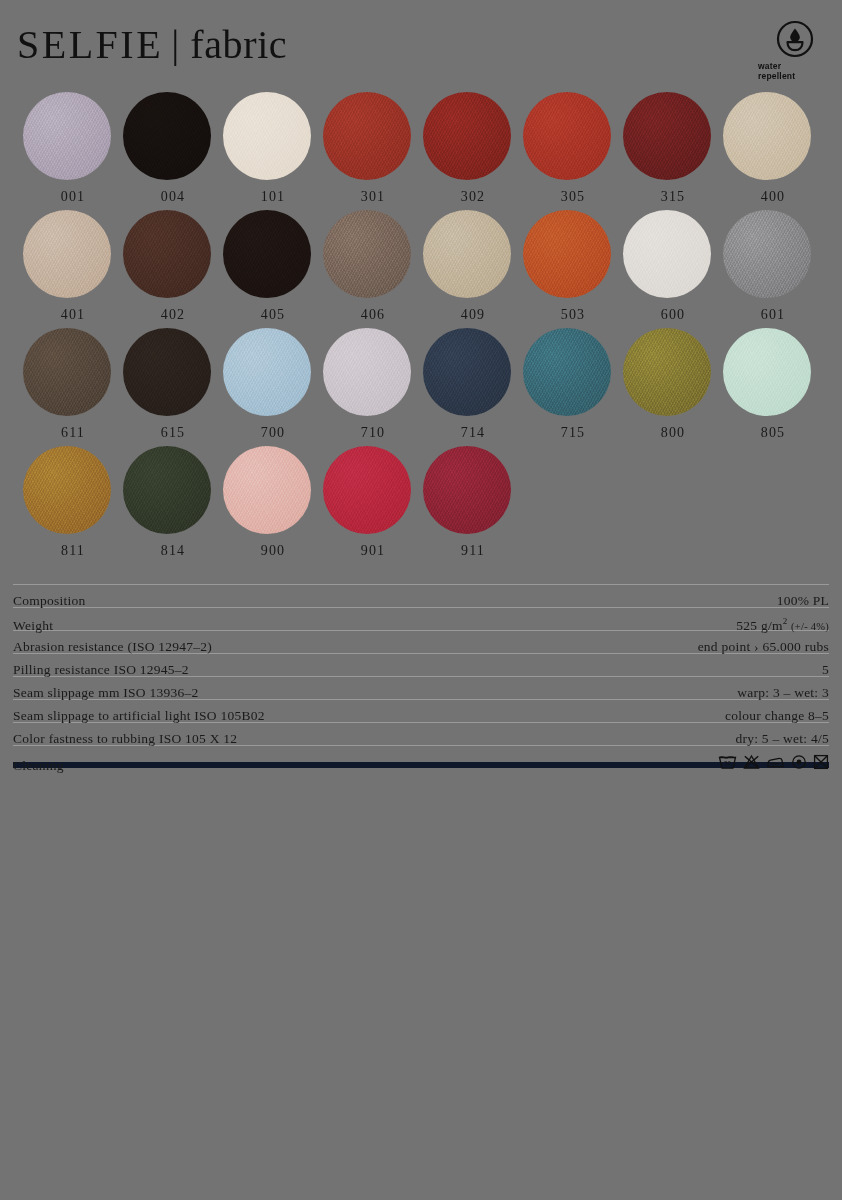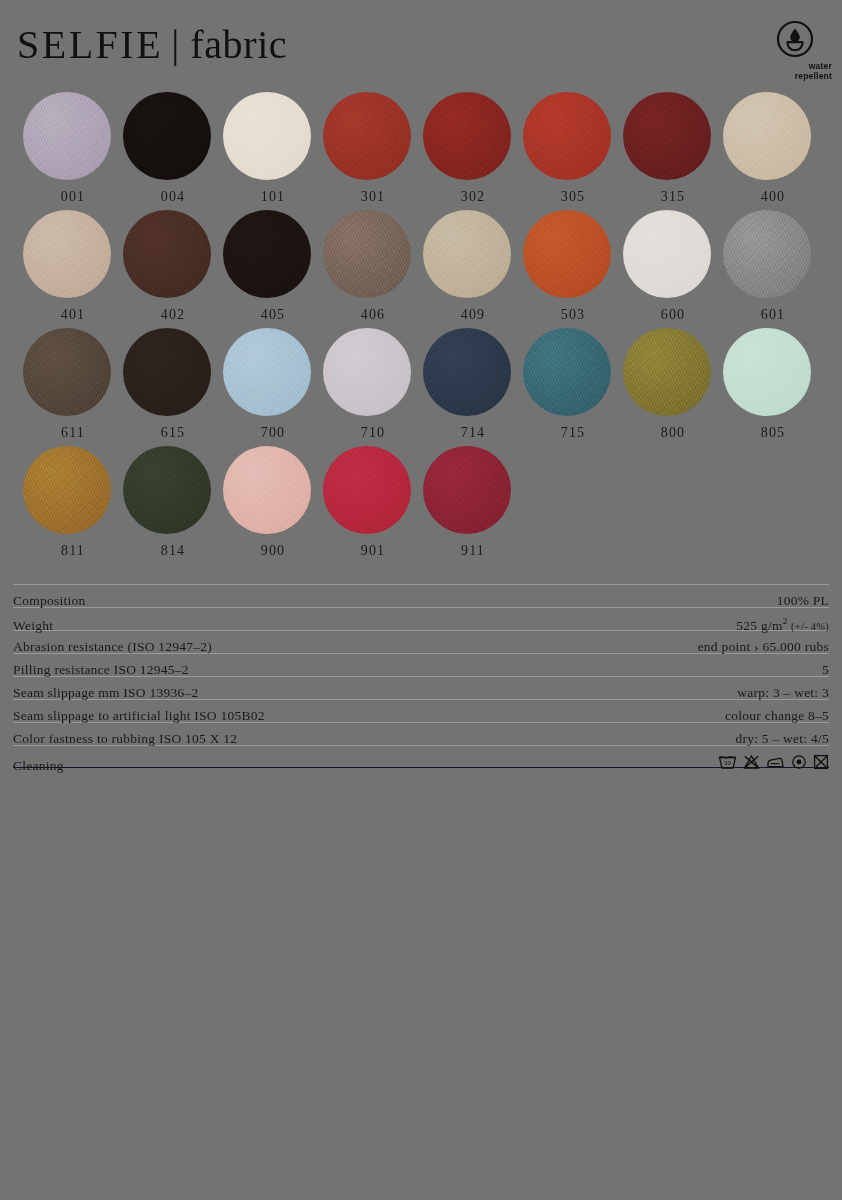--- a/index.html
+++ b/index.html
@@ -40,21 +40,21 @@
     color: #111;
     transform: translateY(-1px);
   }
   .title .sub { letter-spacing: 0.6px; }
 
   
   .badge {
     position: absolute;
     right: 10px; top: 20px;
     width: 74px;
-    text-align: right;
+    text-align: left;
   }
   .badge svg { display: block; margin: 0 auto; }
   .badge-label {
     margin-top: 3px;
     font-size: 8.5px;
     font-weight: bold;
     line-height: 10px;
     letter-spacing: .2px;
     color: #111;
     white-space: pre-line;
@@ -109,21 +109,21 @@
     width: 816px;
   }
   .spec-row {
     display: flex;
     align-items: baseline;
     justify-content: space-between;
     border-top: 1px solid #9a9a9a;
     height: 23px;
     padding-top: 8px;
   }
-  .spec-row.last { border-bottom: 1px solid #0f172a; }
+  .spec-row.last { border-bottom: 6px solid #0f172a; }
   .spec-label, .spec-value {
     font-family: "Liberation Serif", serif;
     font-size: 13.5px;
     letter-spacing: .25px;
     color: #1a1a1a;
     white-space: nowrap;
   }
   .spec-value { text-align: right; }
   .spec-value .sup { font-size: 9px; vertical-align: super; }
   .spec-value .small { font-size: 10.5px; }

